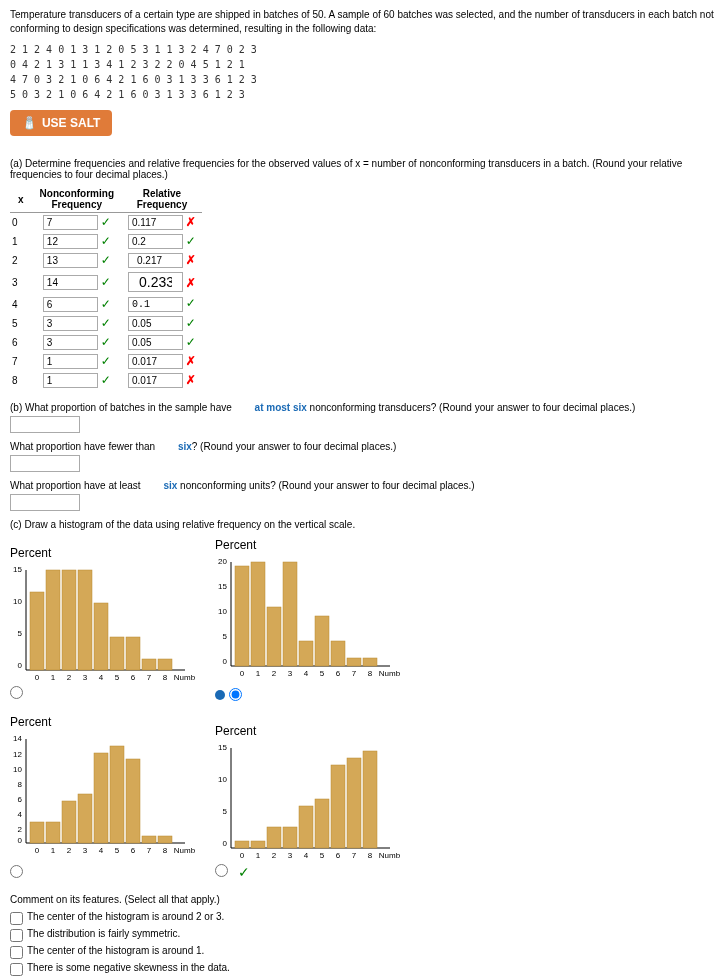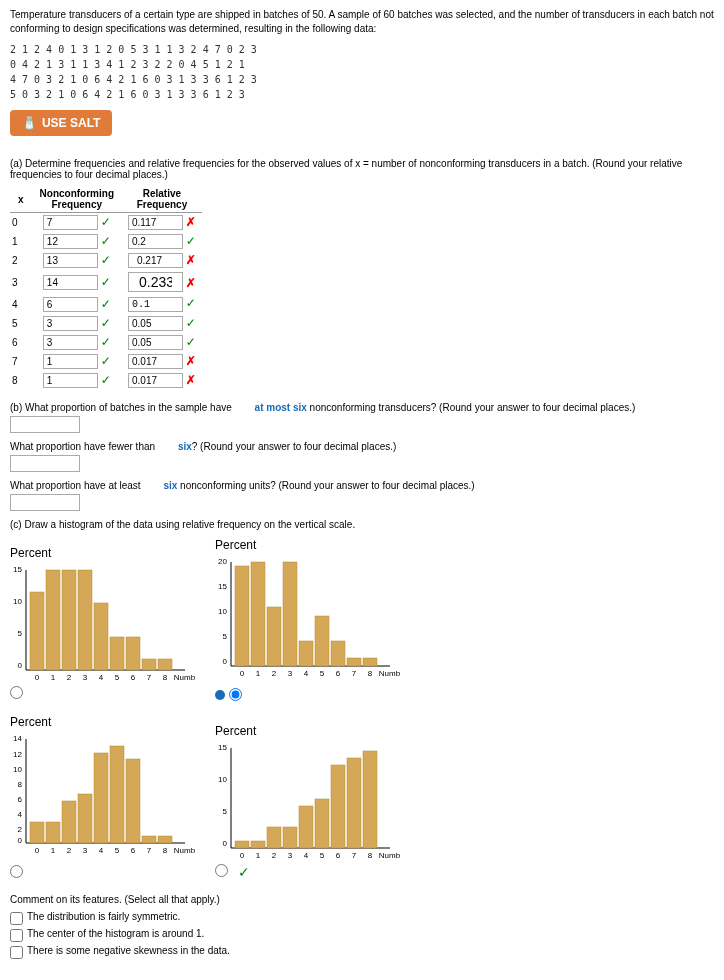--- a/index.html
+++ b/index.html
@@ -503,20 +503,25 @@
     </div>
   </div>
 </div>
 
 
 <div class="comment-section">
   <p class="comment-label">Comment on its features. (Select all that apply.)</p>
   <div id="comment-options">
       <div class="checkbox-option">
       <input type="checkbox" style="">
+      <span>The center of the histogram is around 2 or 3.</span>
+
+    </div>
+      <div class="checkbox-option">
+      <input type="checkbox" style="">
       <span>The distribution is fairly symmetric.</span>
 
     </div>
       <div class="checkbox-option">
       <input type="checkbox" style="">
       <span>The center of the histogram is around 1.</span>
 
     </div>
       <div class="checkbox-option">
       <input type="checkbox" style="">

